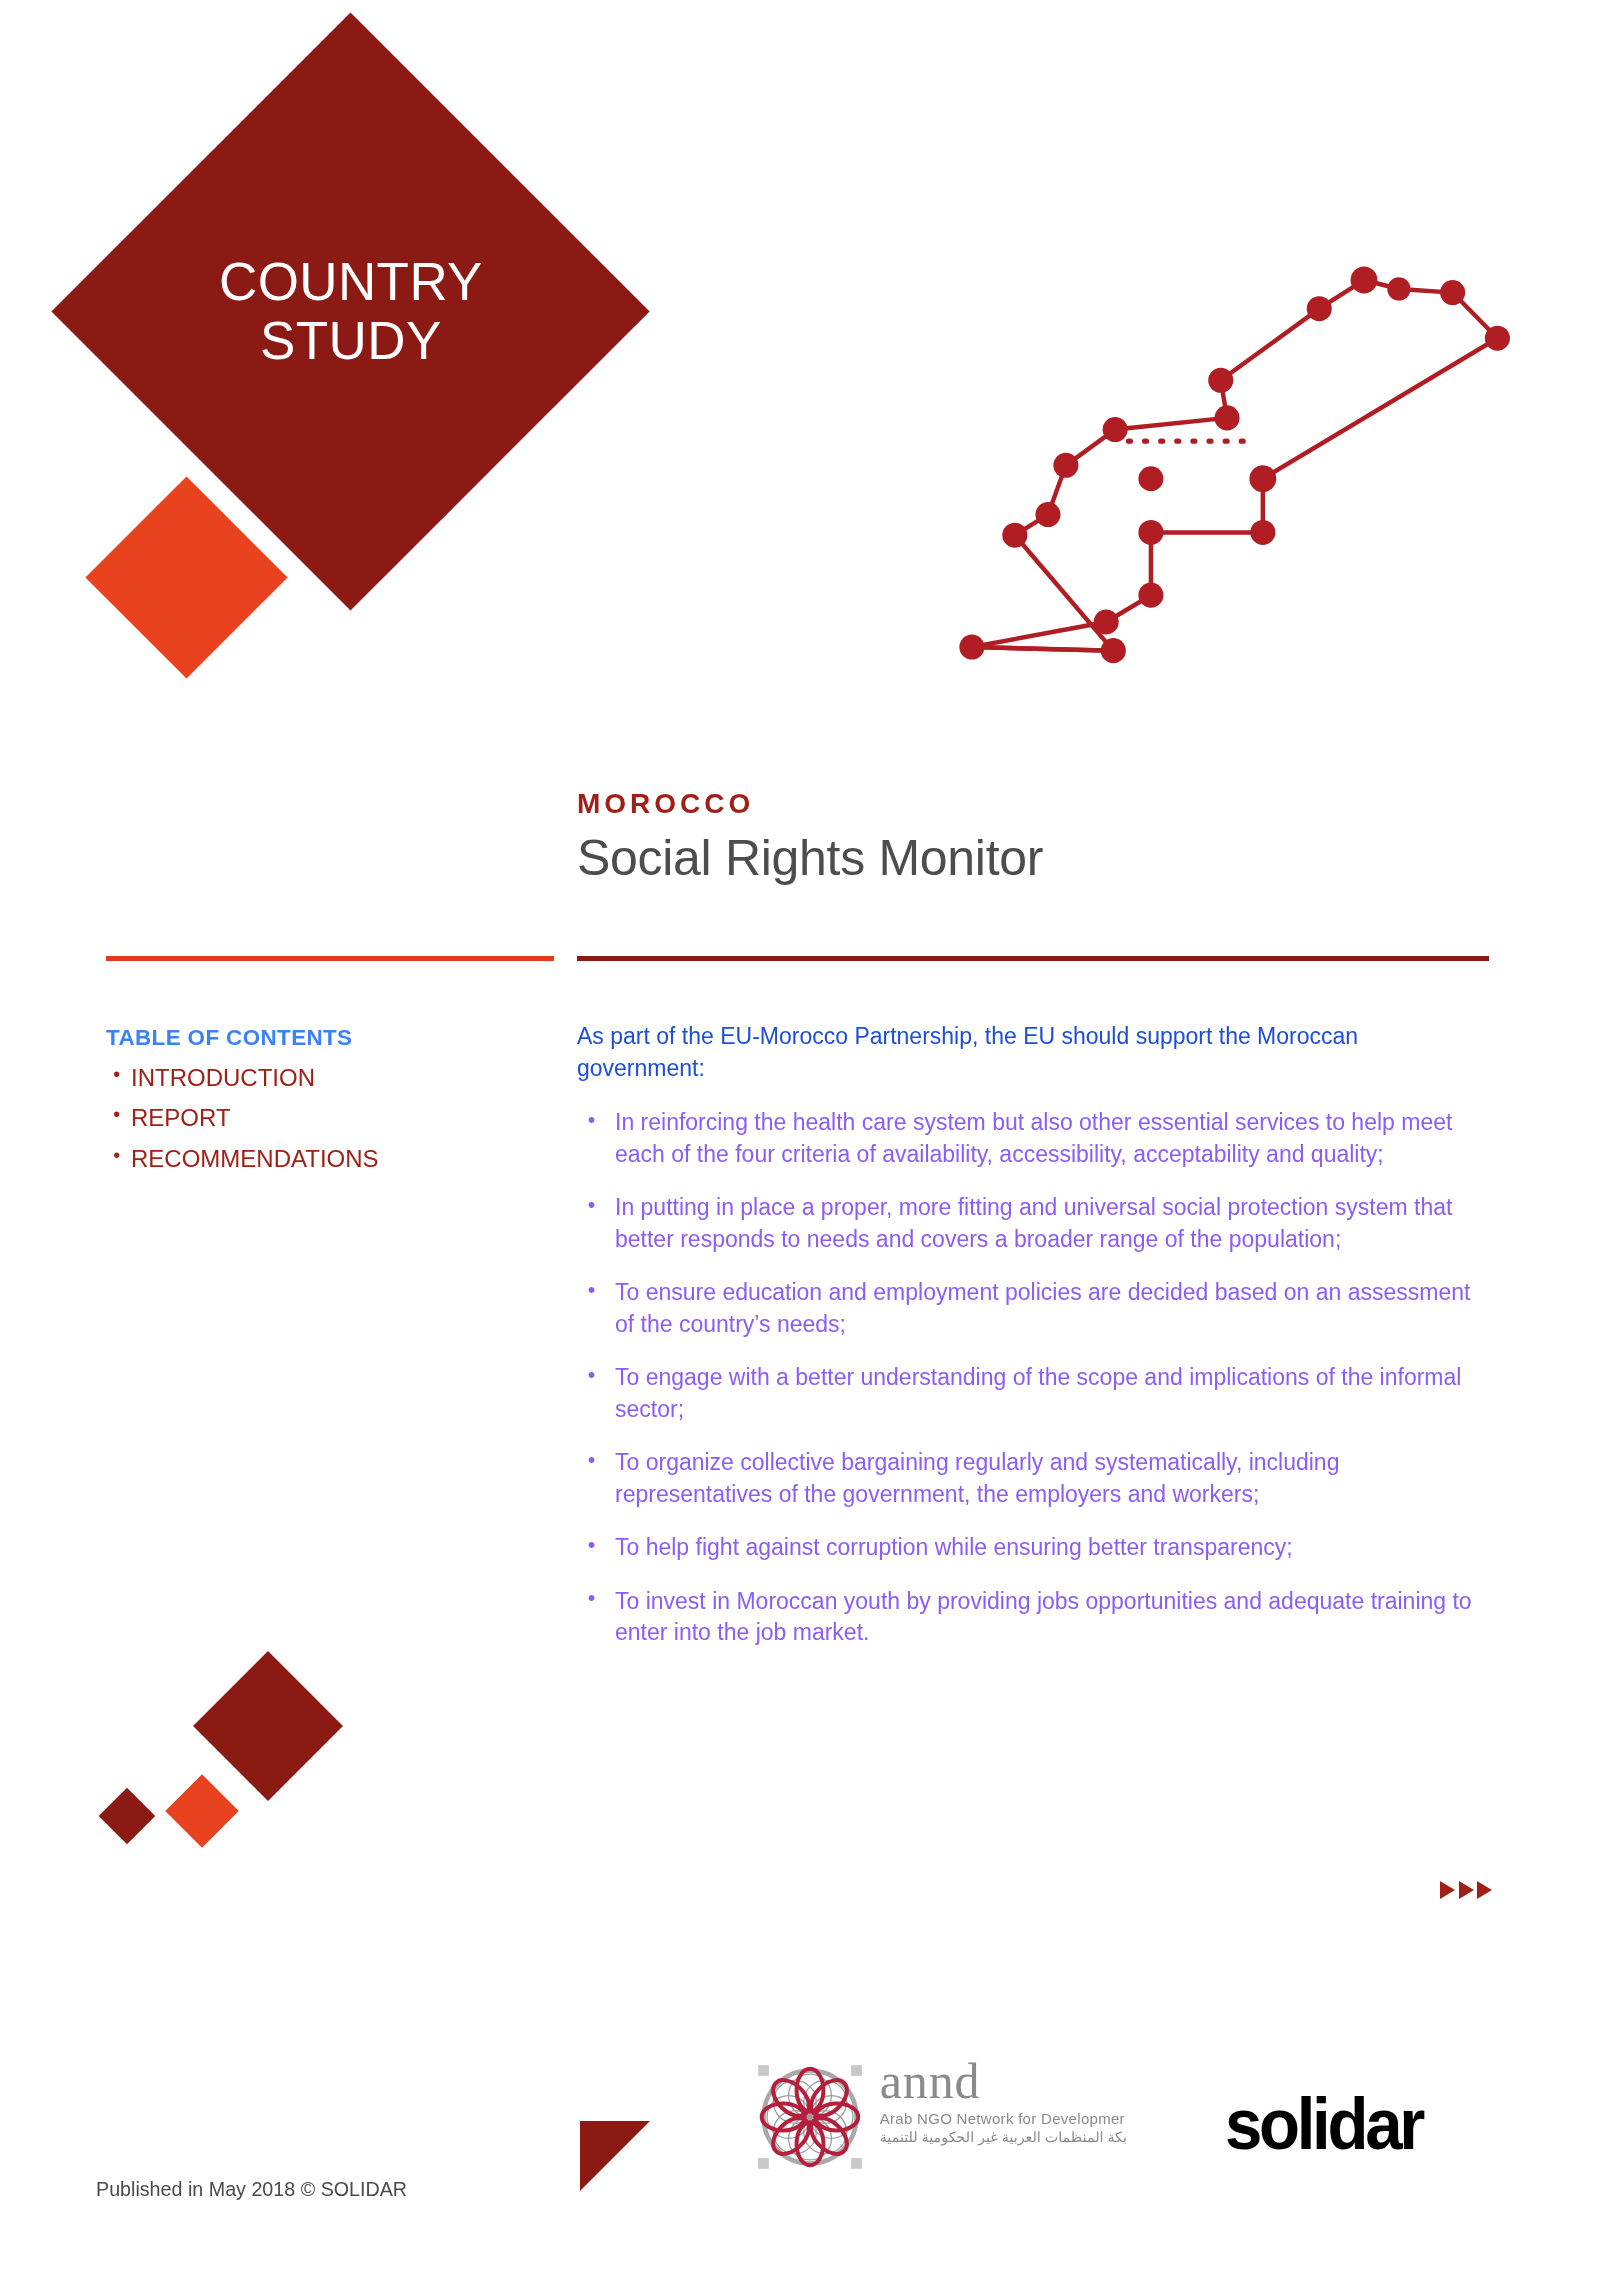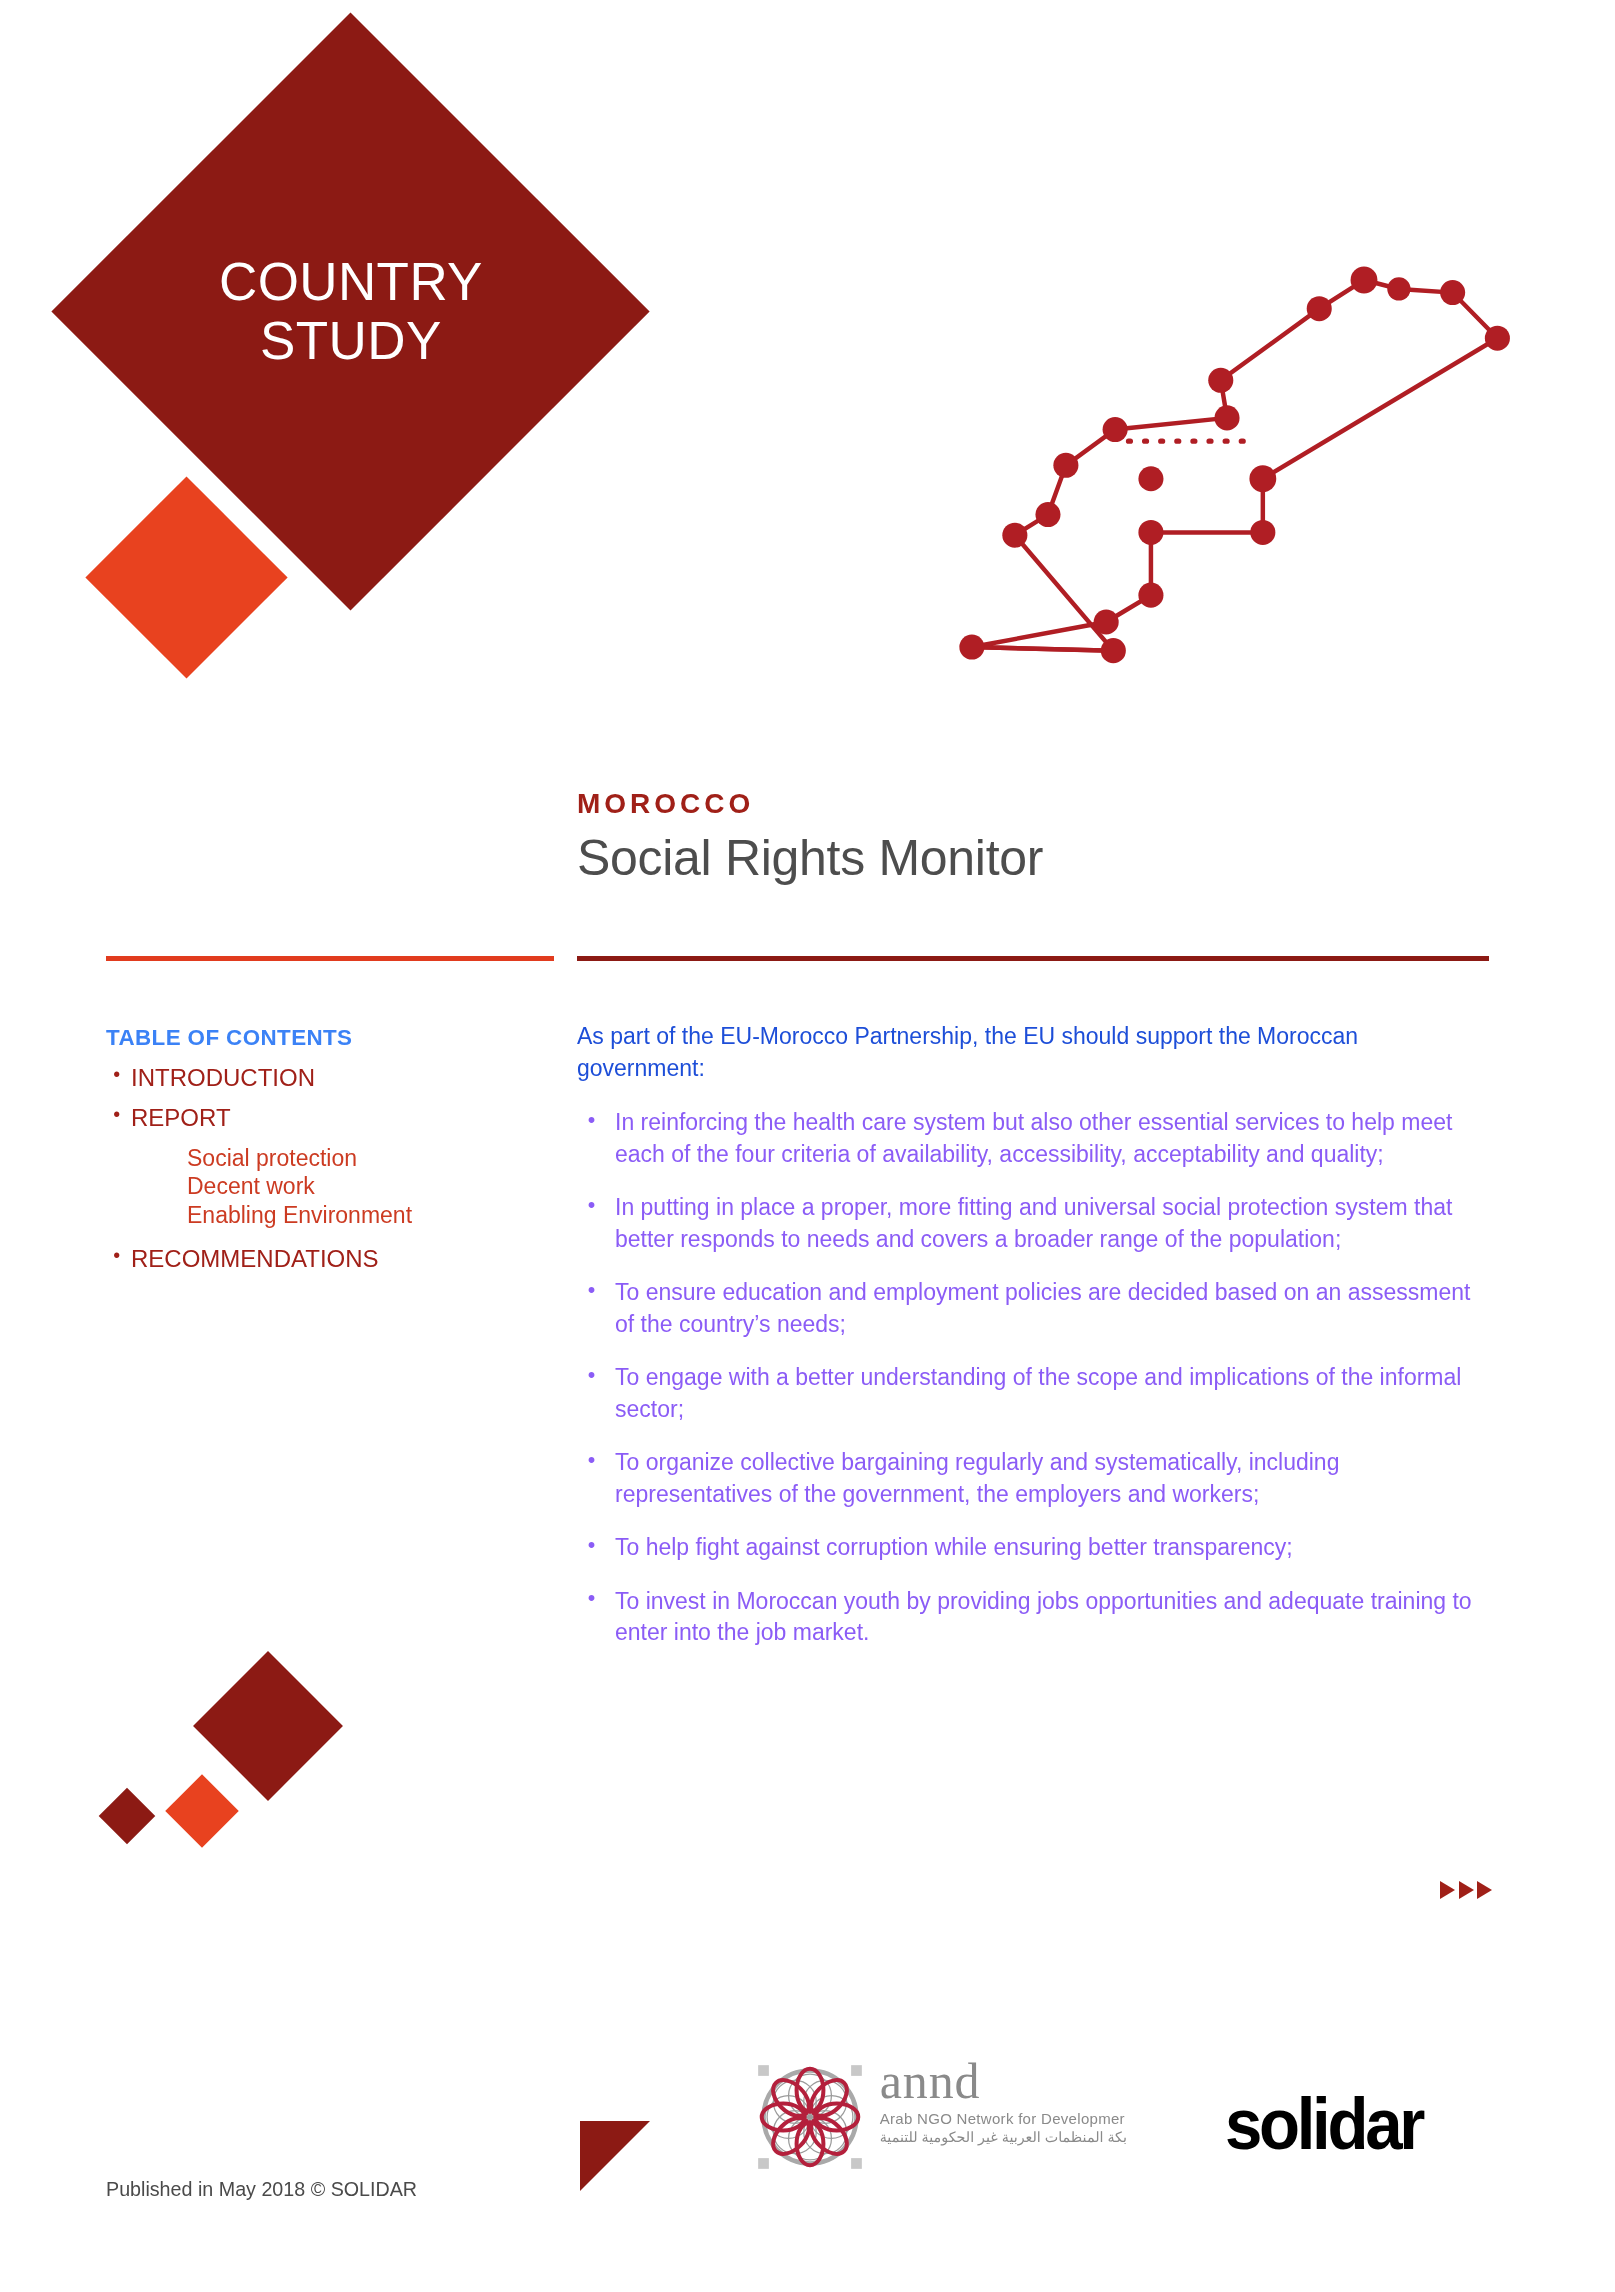--- a/index.html
+++ b/index.html
@@ -199,21 +199,21 @@
   .arrow-tri {
     width: 0; height: 0;
     border-left: 15px solid #A02018;
     border-top: 9.9px solid transparent;
     border-bottom: 9.9px solid transparent;
   }
 
   
   #footer-note {
     position: absolute;
-    left: 106px;
+    left: 96px;
     top: 2178px;
     color: #4A4A4A;
     font-size: 19.7px;
   }
   #footer-triangle {
     position: absolute;
     left: 580px;
     top: 2121px;
     width: 0; height: 0;
     border-left: 70px solid #8C1A14;
@@ -317,25 +317,20 @@
   <div id="toc-heading">TABLE OF CONTENTS</div>
 
   <div class="toc-entry">
     <span>INTRODUCTION</span>
   </div>
 
   <div class="toc-entry">
     <span>REPORT</span>
   </div>
 
-  <div class="toc-sub-group">
-    <div class="toc-sub">Social protection</div>
-    <div class="toc-sub">Decent work</div>
-    <div class="toc-sub">Enabling Environment</div>
-  </div>
 
   <div class="toc-entry">
     <span>RECOMMENDATIONS</span>
   </div>
 </nav>
 
 <div class="diamond" id="decor-diamond-large"></div>
 <div class="diamond" id="decor-diamond-orange"></div>
 <div class="diamond" id="decor-diamond-small"></div>
 

